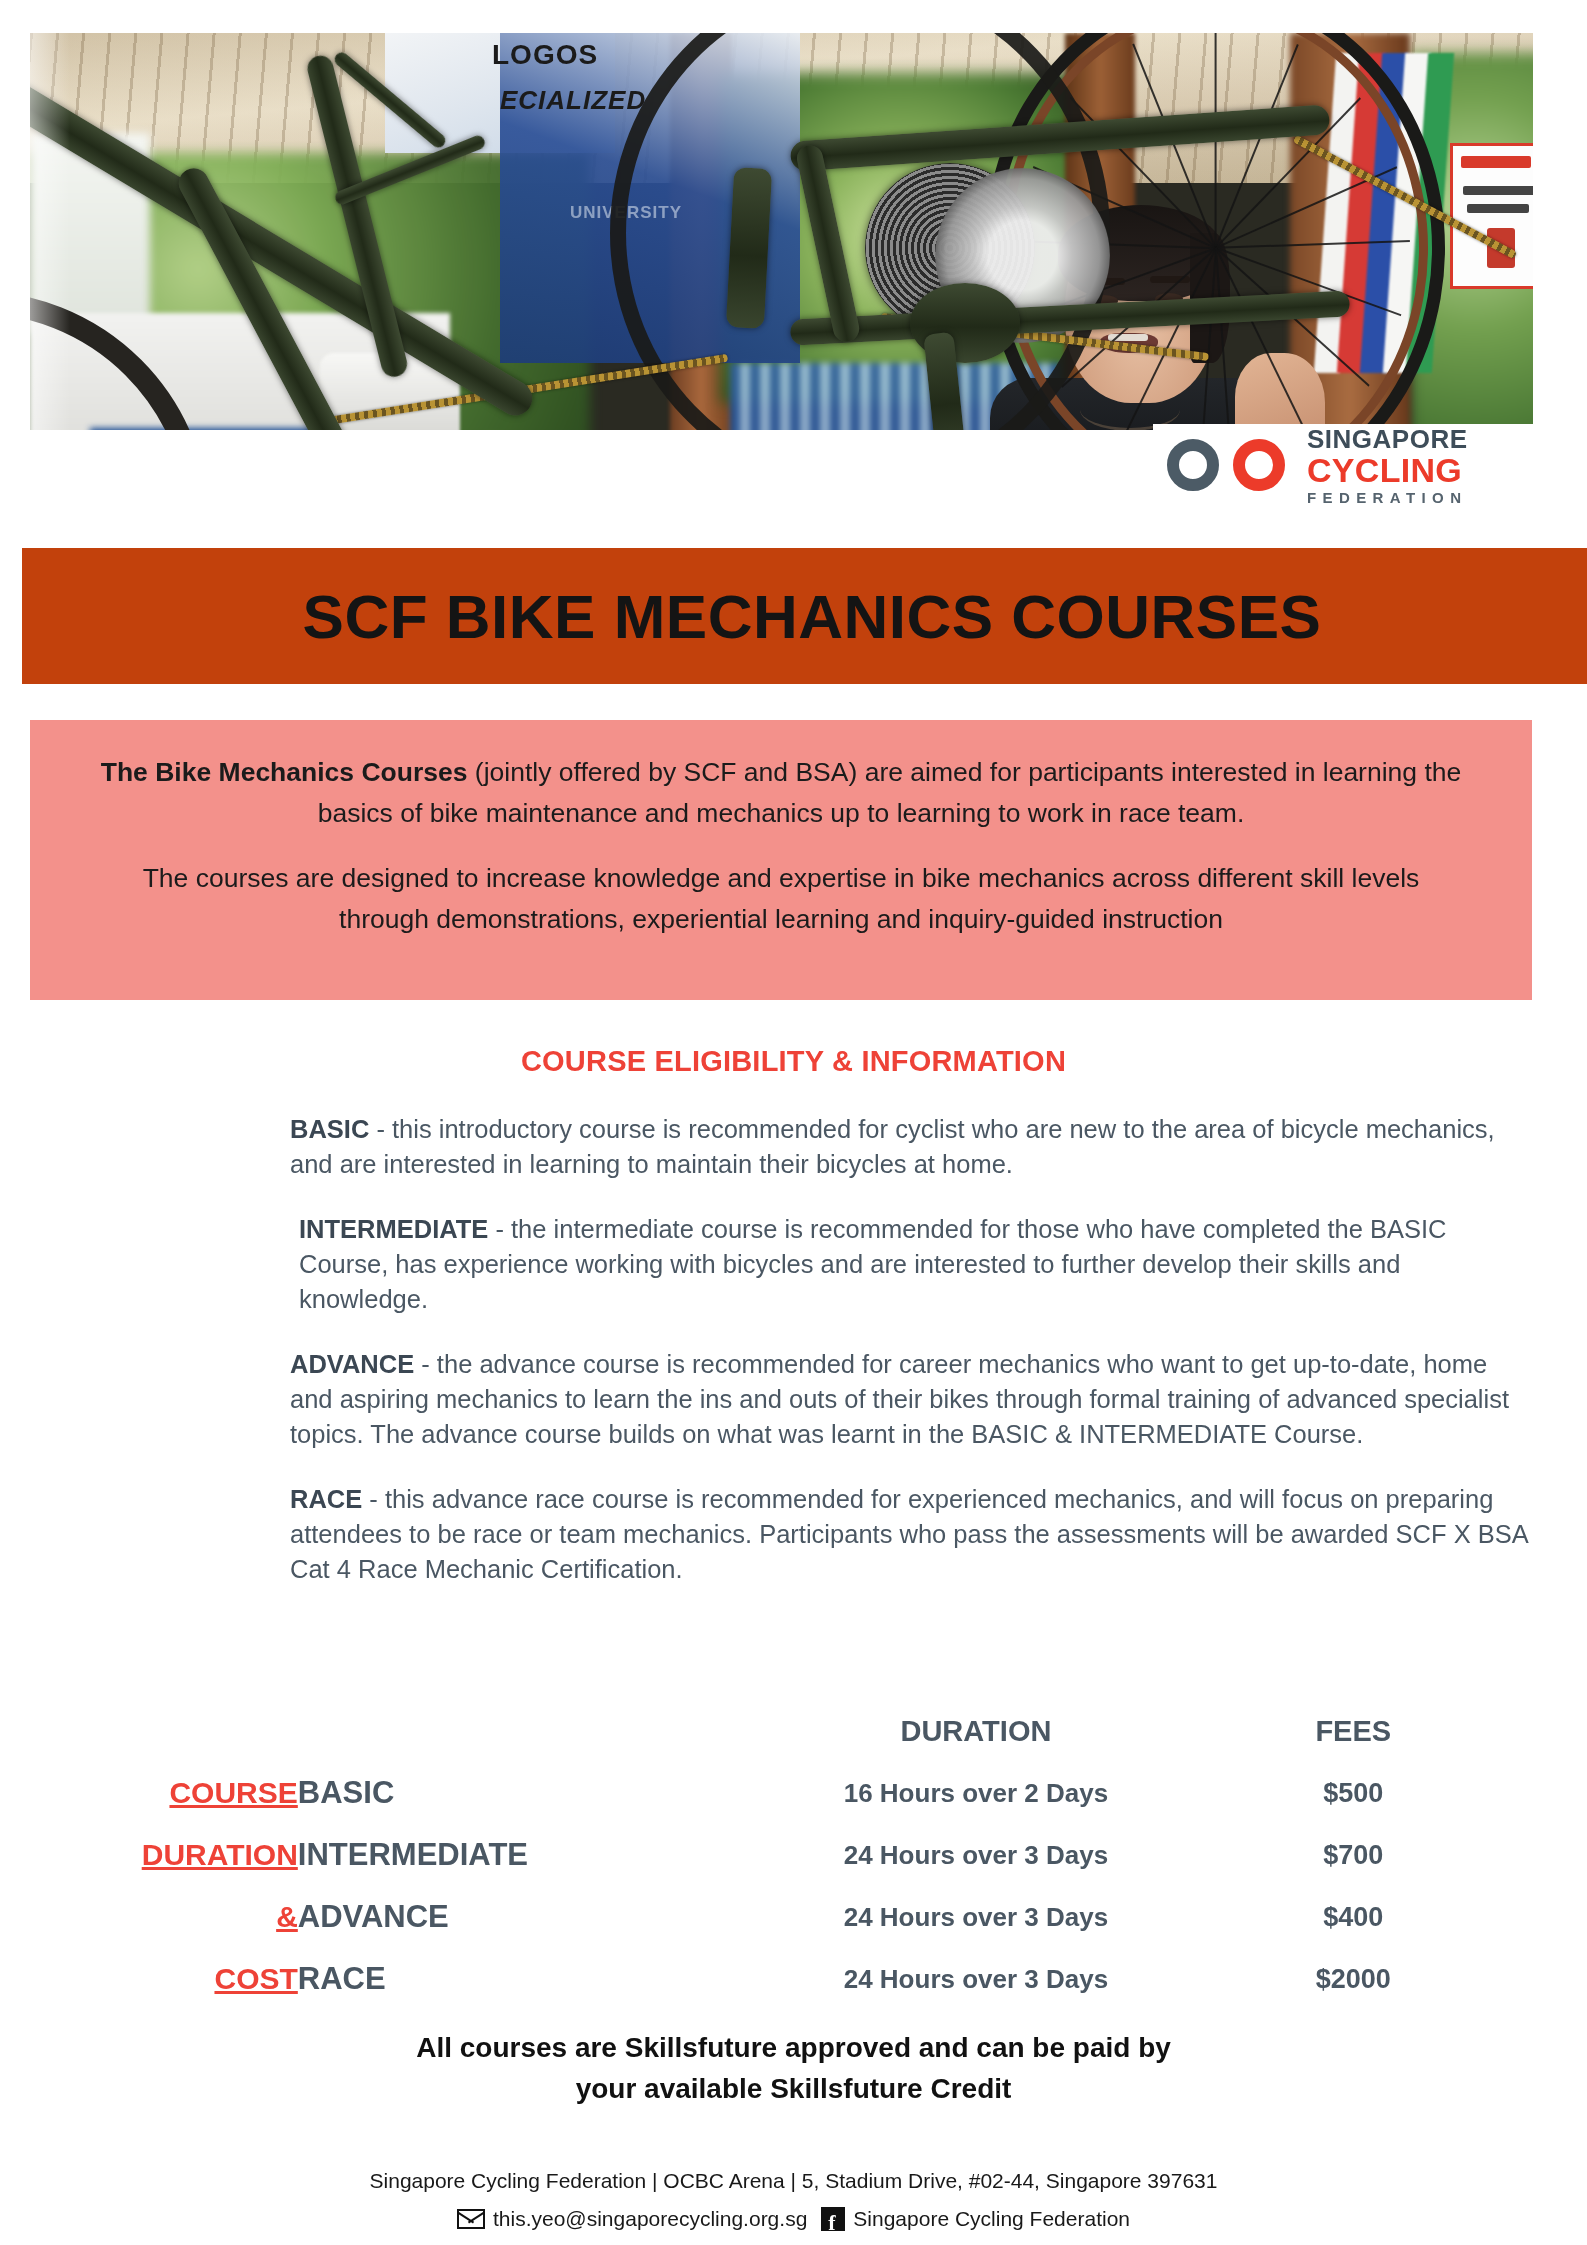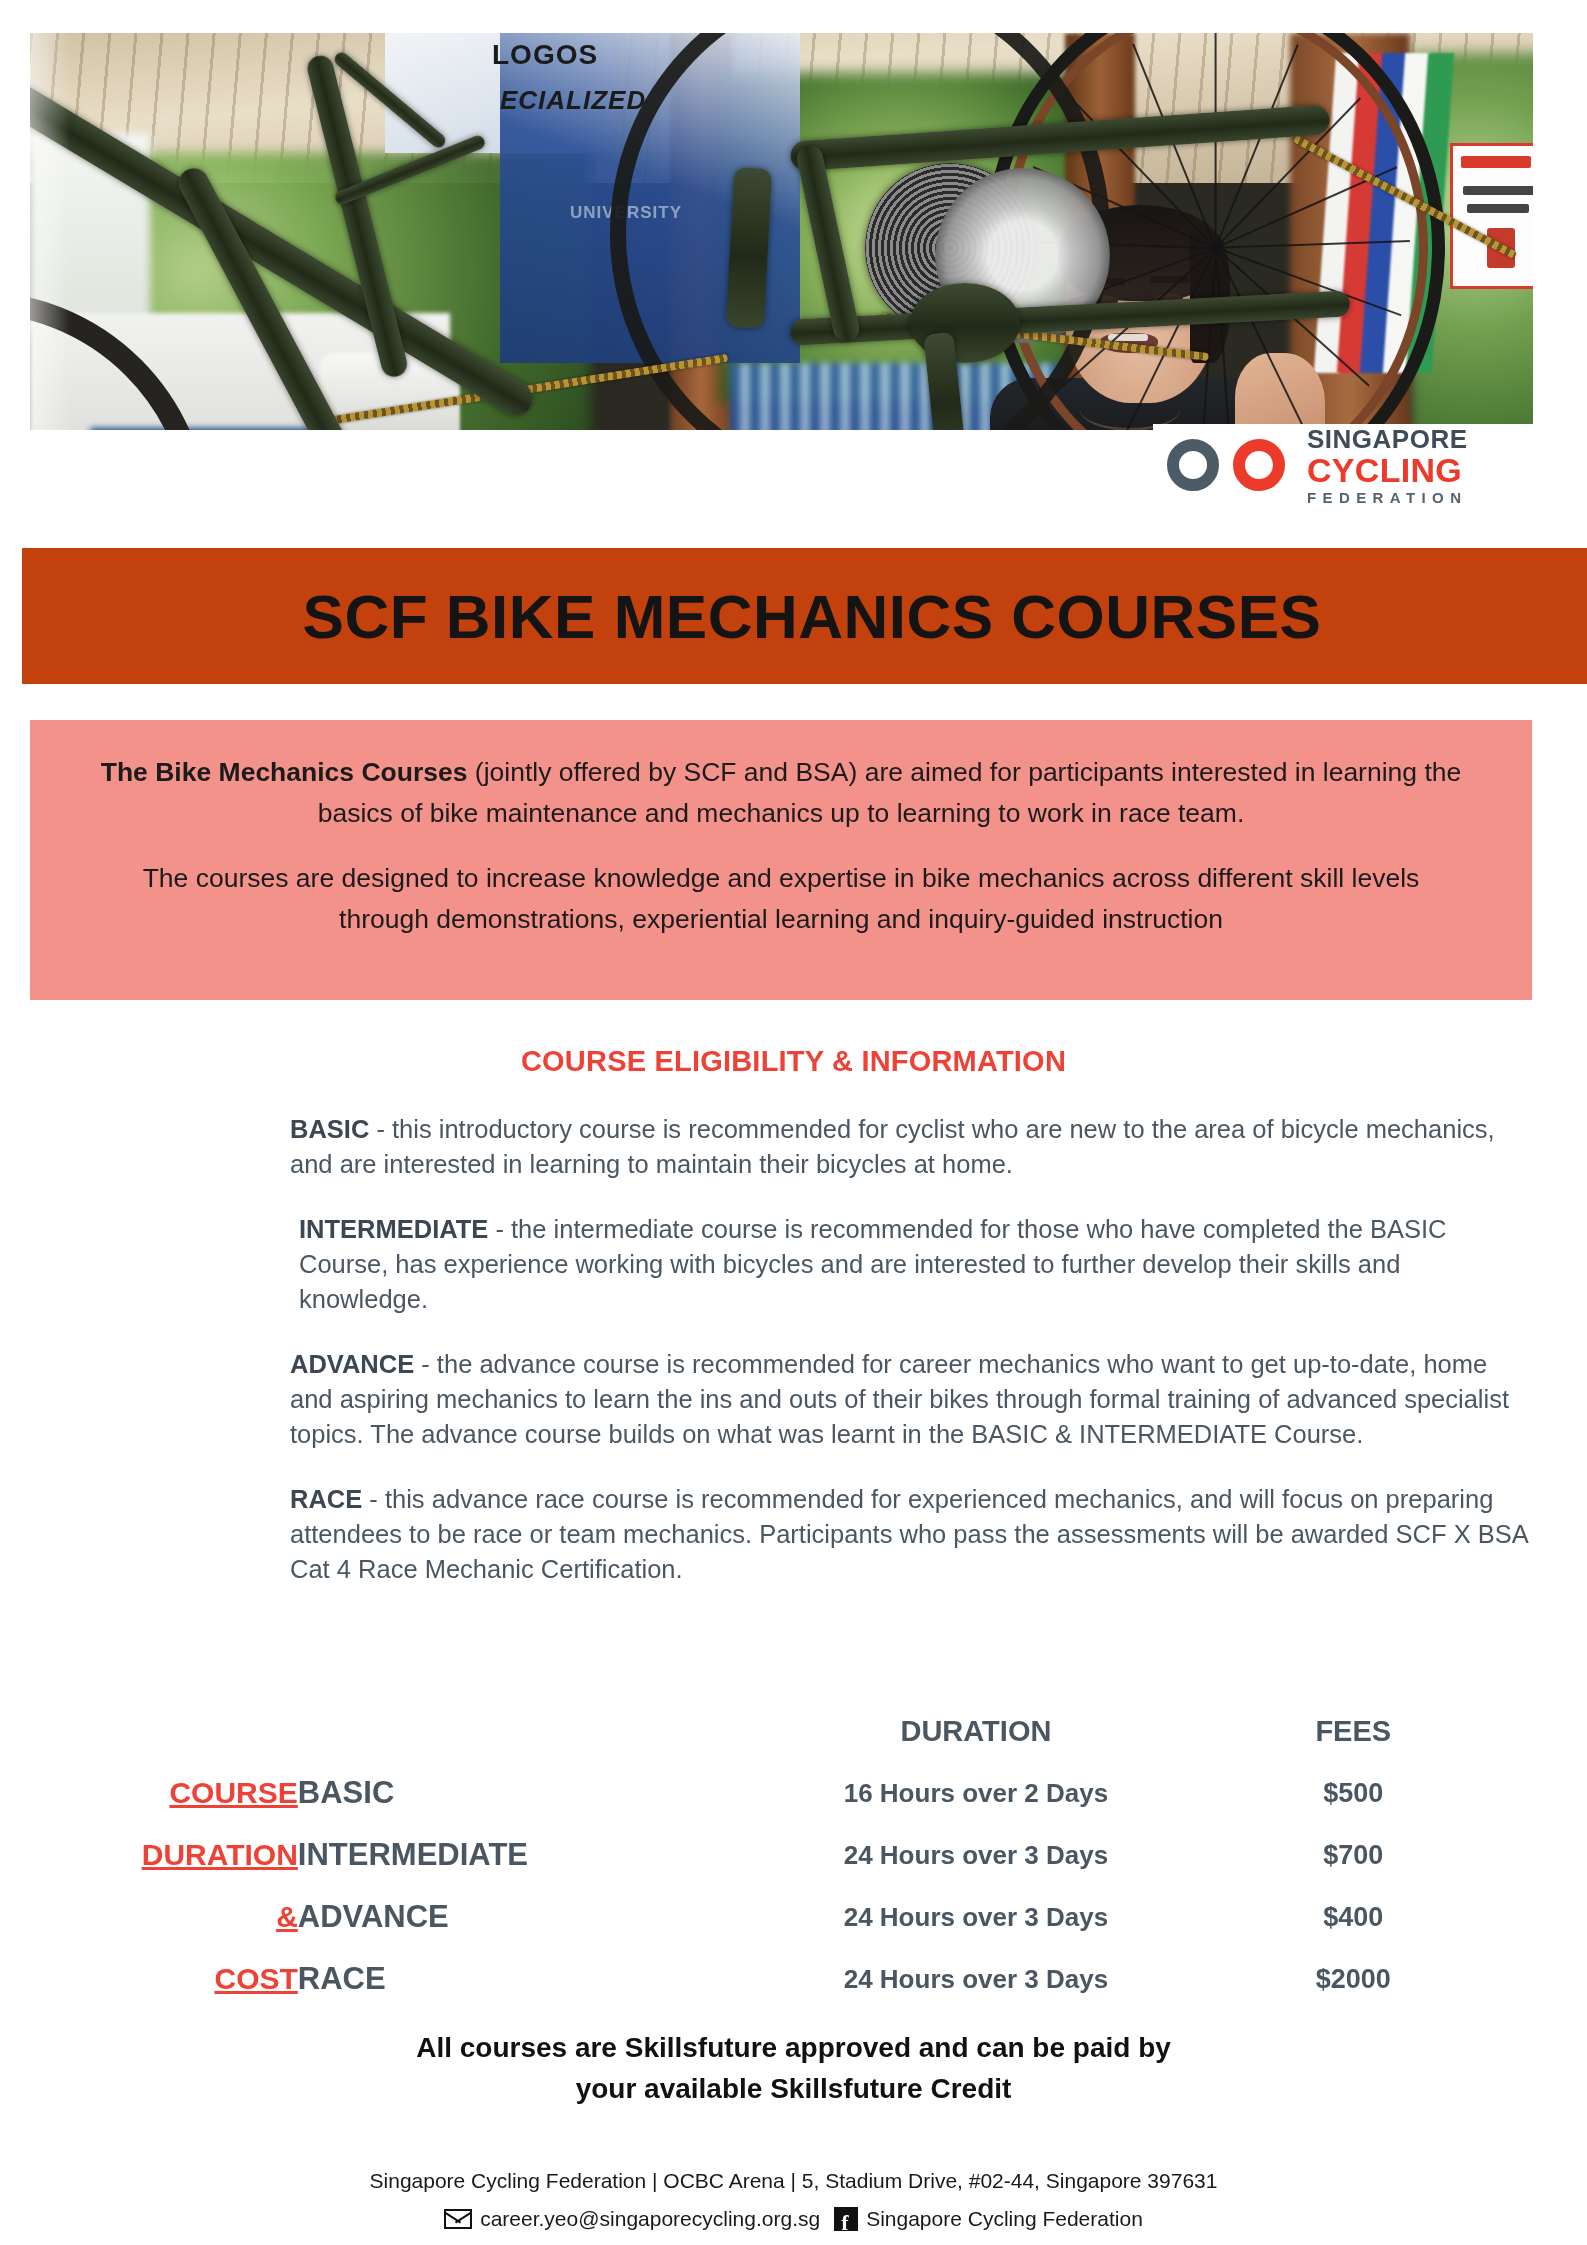--- a/index.html
+++ b/index.html
@@ -560,17 +560,17 @@
 
 <div class="sf-note">
   <div>All courses are Skillsfuture approved and can be paid by</div>
   <div>your available Skillsfuture Credit</div>
 </div>
 
 <div class="footer">
   <div>Singapore Cycling Federation | OCBC Arena | 5, Stadium Drive, #02-44, Singapore 397631</div>
   <div class="footer-row2">
     <span class="env-icon"></span>
-    <span>career.yeo@singaporecycling.org.sg</span>
+    <span>this.yeo@singaporecycling.org.sg</span>
     <span class="fb-icon"></span>
     <span>Singapore Cycling Federation</span>
   </div>
 </div>
 
 </body></html>

